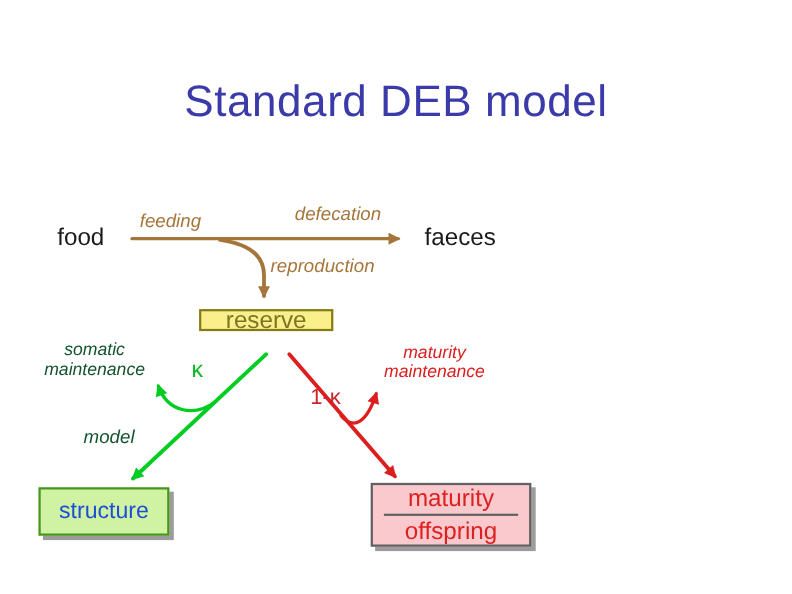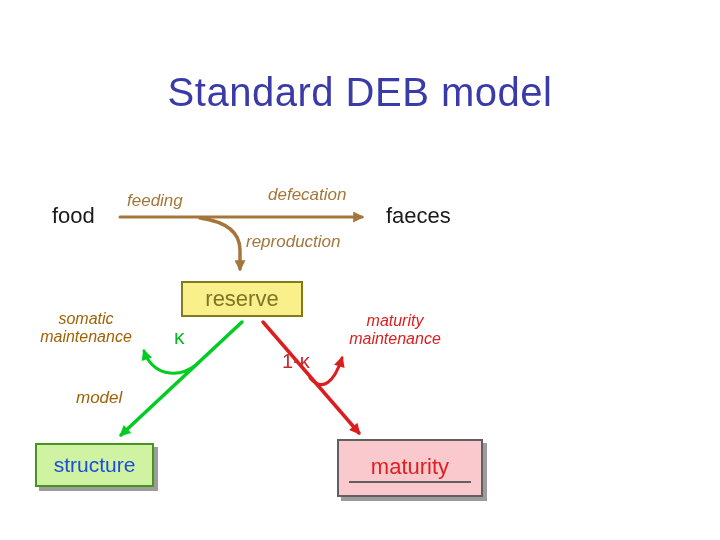--- a/index.html
+++ b/index.html
@@ -7,31 +7,31 @@
     position:relative;width:720px;height:540px;background:#ffffff;
     overflow:hidden;font-family:"Liberation Sans",sans-serif;
   }
   .slide-title{
     position:absolute;left:0;top:70px;width:720px;text-align:center;
     font-size:40px;font-weight:400;color:#3A3AA8;letter-spacing:0.5px;
   }
   .abs{position:absolute;line-height:1.15;white-space:nowrap;}
   .node-text{font-size:22px;color:#1a1a1a;}
   .flow-label{font-style:italic;font-size:17px;color:#A5763B;text-align:center;}
-  .green-label{font-style:italic;font-size:16px;color:#a16207;}
+  .green-label{font-style:italic;font-size:16px;color:#14532d;}
   .red-label{font-style:italic;font-size:16px;color:#DC1E1E;}
   .centered{text-align:center;white-space:normal;}
   .kappa{font-size:21px;color:#09B722;font-style:normal;}
   .one-minus-kappa{font-size:20px;color:#C8272E;font-style:normal;margin-top:24px;}
   .box{
     position:absolute;display:flex;align-items:center;justify-content:center;
     box-sizing:border-box;
   }
   .reserve-box{
-    left:181px;top:281px;width:122px;height:36px;
+    left:181px;top:281px;width:122px;height:20px;
     background:#F9F08C;border:2px solid #857A1A;color:#7D7425;font-size:22px;
   }
   .structure-box{
     left:35px;top:443px;width:119px;height:44px;
     background:#CFF2A3;border:2px solid #48941F;color:#1d4ed8;font-size:21px;
     box-shadow:4px 4px 0 #9C9C9C;
   }
   .maturity-box{
     left:337px;top:439px;width:146px;height:58px;
     background:#F9C9CD;border:2px solid #606060;color:#DD2121;font-size:22px;
@@ -99,15 +99,16 @@
   <div class="box reserve-box">
     <span>reserve</span>
   </div>
 
   <div class="box structure-box">
     <span>structure</span>
   </div>
 
   <div class="box maturity-box">
     <div class="maturity-row1">maturity</div>
+    <div class="maturity-row2">offspring</div>
   </div>
 
 </div>
 
 </body></html>

